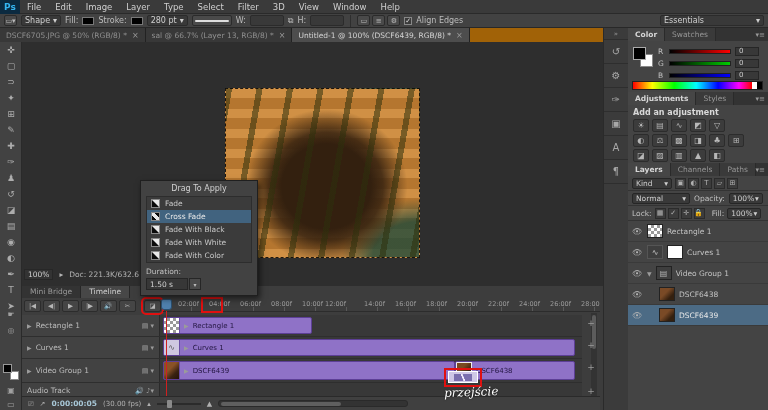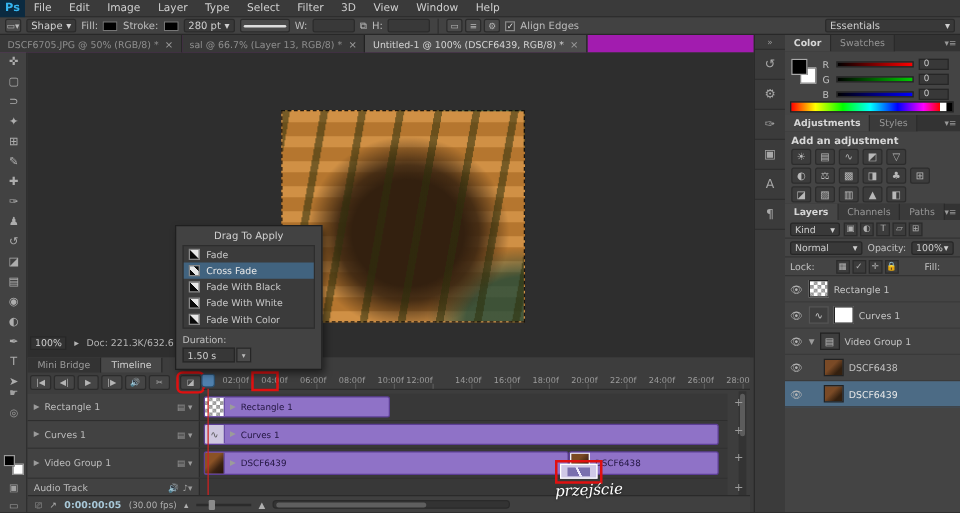--- a/index.html
+++ b/index.html
@@ -23,21 +23,21 @@
   .swatch-black{width:12px;height:8px;background:#000;border:1px solid #777;}
   .opt-sep{width:1px;height:12px;background:#2e2e2e;margin:0 2px;}
   .mini-btn{width:13px;height:11px;background:#4a4a4a;border:1px solid #2b2b2b;border-radius:2px;
             display:flex;align-items:center;justify-content:center;font-size:7px;color:#bbb;}
   #workspace-select{margin-left:auto;width:104px;}
   .chk{width:8px;height:8px;border:1px solid #888;background:#3a3a3a;display:inline-flex;
        align-items:center;justify-content:center;font-size:7px;color:#ddd;}
   .line-sample{width:34px;height:2px;background:#ddd;border-radius:1px;}
 
   
-  #tabbar{left:0;top:28px;width:684px;height:14px;background:#a21caf;display:flex;align-items:flex-end;}
+  #tabbar{left:0;top:28px;width:684px;height:14px;background:#a16207;display:flex;align-items:flex-end;}
   .doc-tab{height:14px;padding:0 6px;display:flex;align-items:center;gap:5px;font-size:7.5px;
            background:#383838;color:#8f8f8f;border-right:1px solid #222;white-space:nowrap;}
   .doc-tab.active{background:#4d4d4d;color:#d4d4d4;}
   .tab-close{color:#9a9a9a;font-size:8px;}
 
   
   #toolbar{left:0;top:42px;width:22px;height:368px;background:#424242;border-right:1px solid #2a2a2a;}
   .tool{width:22px;height:16px;display:flex;align-items:center;justify-content:center;
         color:#adadad;font-size:9px;}
   #fgbg{position:absolute;left:3px;top:322px;width:16px;height:16px;}
@@ -158,21 +158,21 @@
   .adj-ico{width:16px;height:13px;background:#3c3c3c;border:1px solid #2c2c2c;border-radius:2px;color:#b8b8b8;
            font-size:8px;display:flex;align-items:center;justify-content:center;}
 
   
   #layers-filter{height:15px;display:flex;align-items:center;gap:3px;padding:0 4px;border-bottom:1px solid #333;}
   #kind-select{width:40px;height:11px;}
   .filter-ico{width:11px;height:11px;background:#3c3c3c;border:1px solid #2b2b2b;color:#b0b0b0;font-size:7px;
               display:flex;align-items:center;justify-content:center;}
   #layers-blend{height:15px;display:flex;align-items:center;gap:4px;padding:0 4px;border-bottom:1px solid #333;font-size:7.5px;}
   #blend-select{width:58px;height:11px;}
-  #layers-lock{height:15px;display:flex;align-items:center;gap:17px;padding:0 4px;border-bottom:1px solid #333;font-size:7.5px;}
+  #layers-lock{height:15px;display:flex;align-items:center;gap:3px;padding:0 4px;border-bottom:1px solid #333;font-size:7.5px;}
   .sel{background:#393939;border:1px solid #262626;border-radius:2px;display:flex;align-items:center;
        justify-content:space-between;padding:0 3px;font-size:7.5px;color:#cfcfcf;}
   .layer-row{height:21px;display:flex;align-items:center;gap:4px;padding:0 3px;border-bottom:1px solid #3a3a3a;font-size:7.5px;color:#c4c4c4;}
   .layer-row.selected{background:#4c6b85;color:#e8e8e8;}
   .eye{width:12px;text-align:center;color:#b5b5b5;font-size:8px;}
   .lthumb{width:16px;height:14px;border:1px solid #222;flex:0 0 16px;}
   .lthumb.checker{background:
       linear-gradient(45deg,#9a9a9a 25%,transparent 25% 75%,#9a9a9a 75%),
       linear-gradient(45deg,#9a9a9a 25%,transparent 25% 75%,#9a9a9a 75%),#fff;
       background-size:6px 6px;background-position:0 0,3px 3px;}

